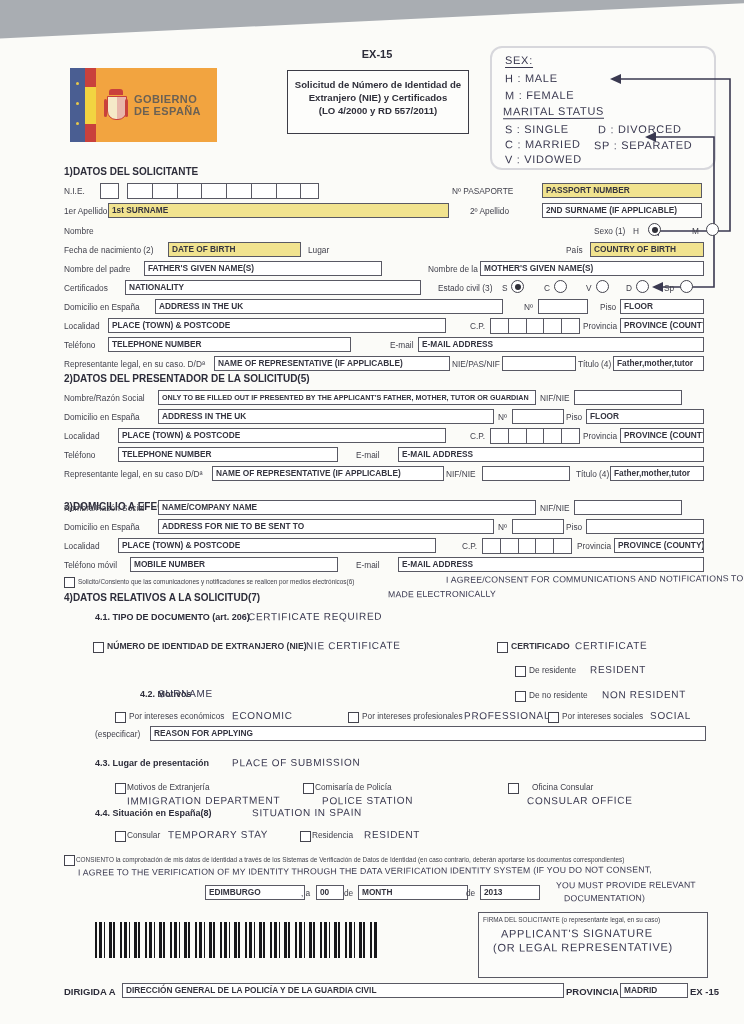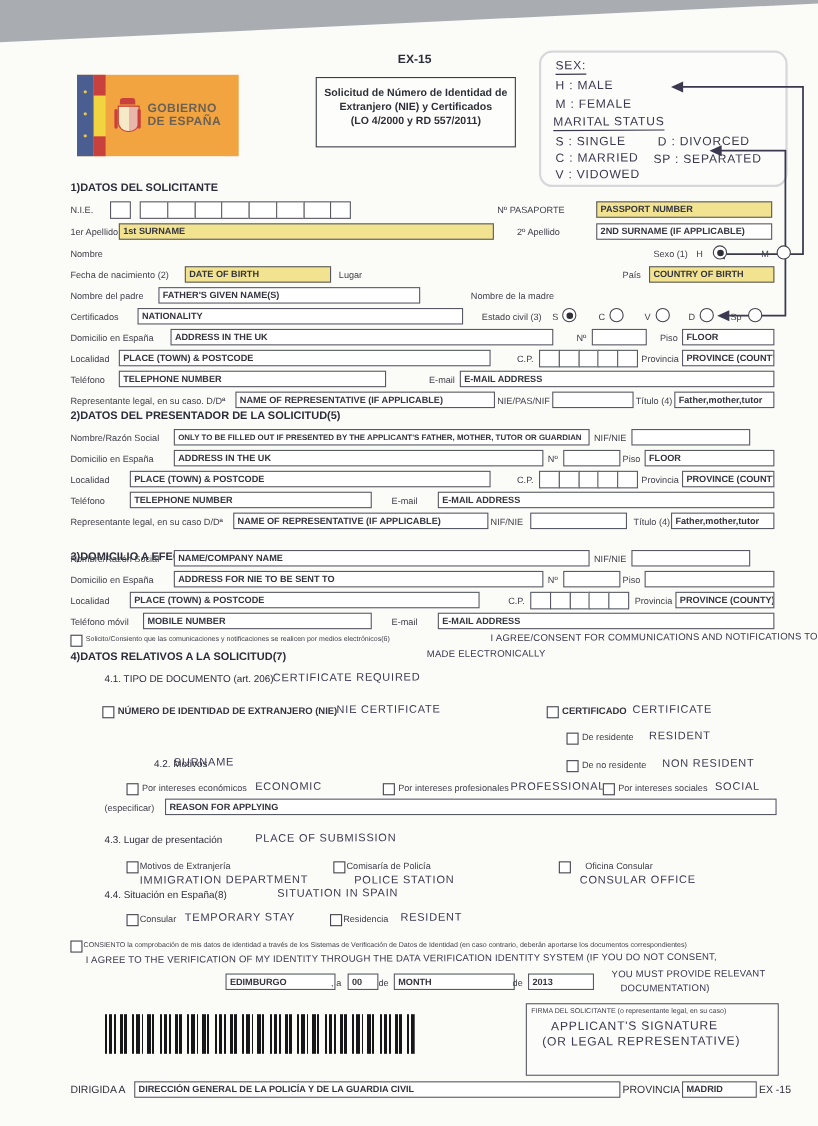--- a/index.html
+++ b/index.html
@@ -3,21 +3,21 @@
 <meta charset="utf-8">
 <style>
   html,body{margin:0;padding:0;}
   body{background:#a9adb2;font-family:"Liberation Sans",sans-serif;}
   .page{position:relative;width:744px;height:1024px;background:#fbfbf8;overflow:hidden;color:#3a3a45;}
   .scan-top{position:absolute;top:0;left:0;width:744px;height:40px;background:#a9adb2;
     clip-path:polygon(0 0,100% 0,100% 8%,0 96%);}
   .abs{position:absolute;}
   .lbl{font-size:8.3px;color:#41414c;white-space:nowrap;}
   .sec{font-size:10px;font-weight:bold;color:#2d2d3a;white-space:nowrap;}
-  .sub{font-size:9px;font-weight:normal;color:#2d2d3a;white-space:nowrap;}
+  .sub{font-size:9px;font-weight:bold;color:#2d2d3a;white-space:nowrap;}
   .blb{font-size:8.6px;font-weight:bold;color:#34343f;white-space:nowrap;}
   .fld{position:absolute;border:1.2px solid #595964;height:13px;line-height:13px;font-size:8.3px;
     font-weight:bold;padding:0 3px;background:#fff;white-space:nowrap;overflow:hidden;color:#34343f;}
   .fld.yel{background:#f1e38f;}
   .fld.fs7{font-size:7.2px;}
   .cells{position:absolute;display:flex;}
   .cell{width:24px;height:14px;border:1.2px solid #595964;margin-right:-1.2px;background:#fff;}
   .cell.sm{width:17px;}
   .chk{position:absolute;width:9px;height:9px;border:1.3px solid #44444e;background:#fff;}
   .radio{position:absolute;width:11px;height:11px;border:1.4px solid #44444e;border-radius:50%;background:#fff;}
@@ -144,20 +144,21 @@
 
   <div class="abs lbl" style="left:64px;top:245px;">Fecha de nacimiento (2)</div>
   <div class="fld yel" style="left:168px;top:242px;width:125px;">DATE OF BIRTH</div>
   <div class="abs lbl" style="left:308px;top:245px;">Lugar</div>
   <div class="abs lbl" style="left:566px;top:245px;">País</div>
   <div class="fld yel" style="left:590px;top:242px;width:106px;">COUNTRY OF BIRTH</div>
 
   <div class="abs lbl" style="left:64px;top:264px;">Nombre del padre</div>
   <div class="fld" style="left:144px;top:261px;width:230px;">FATHER'S GIVEN NAME(S)</div>
   <div class="abs lbl" style="left:392px;top:264px;padding-left:36px;">Nombre de la madre</div>
+  <div class="fld" style="left:480px;top:261px;width:216px;">MOTHER'S GIVEN NAME(S)</div>
 
   <div class="abs lbl" style="left:64px;top:283px;">Certificados</div>
   <div class="fld" style="left:125px;top:280px;width:288px;">NATIONALITY</div>
   <div class="abs lbl" style="left:438px;top:283px;">Estado civil (3)</div>
   <div class="abs lbl" style="left:502px;top:283px;">S</div>
   <div class="radio sel" style="left:511px;top:280px;"></div>
   <div class="abs lbl" style="left:544px;top:283px;">C</div>
   <div class="radio" style="left:554px;top:280px;"></div>
   <div class="abs lbl" style="left:586px;top:283px;">V</div>
   <div class="radio" style="left:596px;top:280px;"></div>

